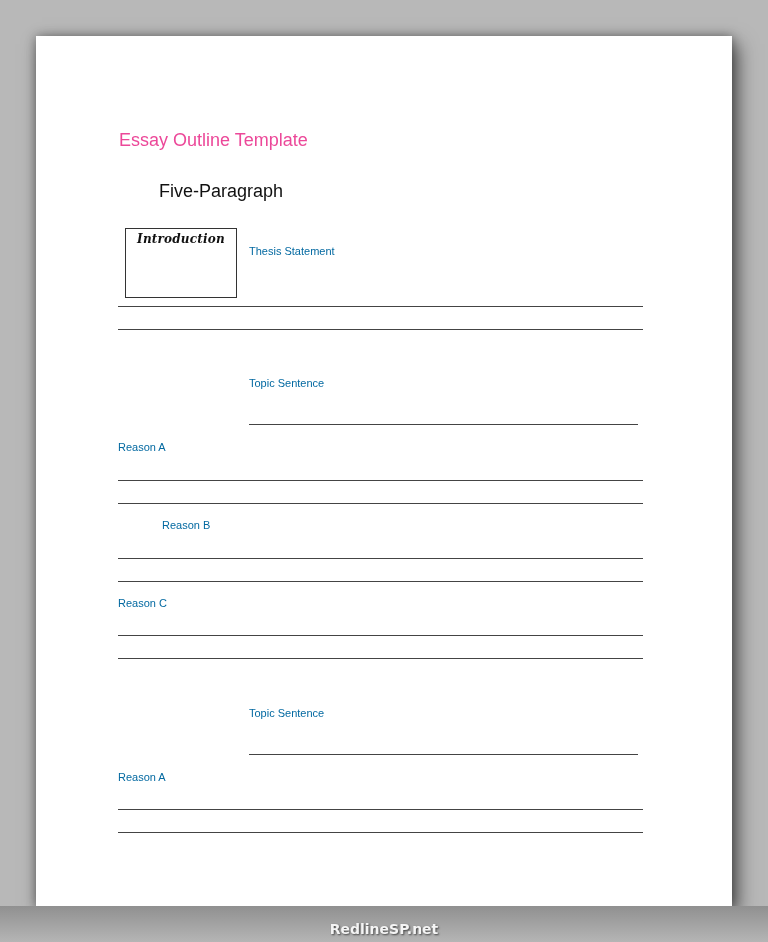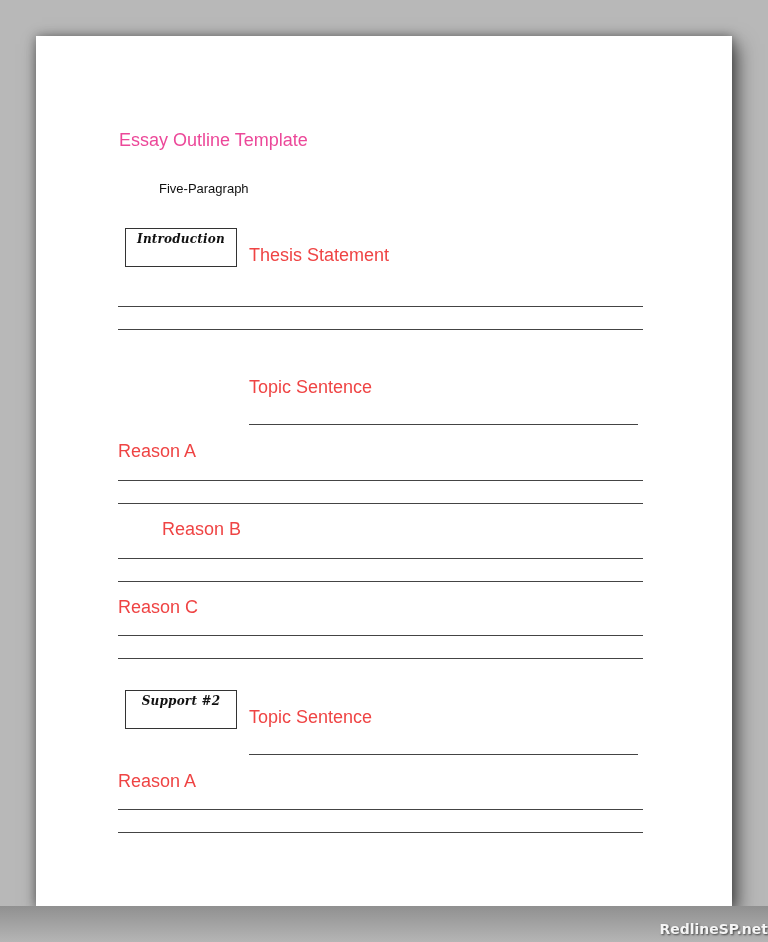--- a/index.html
+++ b/index.html
@@ -10,39 +10,39 @@
   }
   .page {
     position: absolute; left: 36px; top: 36px; width: 696px; height: 870px;
     background: #ffffff;
     box-shadow: 6px 8px 18px rgba(0,0,0,0.55), 0 0 10px rgba(0,0,0,0.35);
   }
   .abs { position: absolute; }
   .title {
     left: 83px; top: 94px; font-size: 18px; color: #ec4899; white-space: nowrap;
   }
-  .subtitle { left: 123px; top: 145px; font-size: 13px; color: #111; white-space: nowrap; }
-  .label { font-size: 18px; color: #ef4444; white-space: nowrap; }
+  .subtitle { left: 123px; top: 145px; font-size: 18px; color: #111; white-space: nowrap; }
+  .label { font-size: 11px; color: #0369a1; white-space: nowrap; }
   .box {
-    width: 112px; height: 39px; border: 1px solid #333; box-sizing: border-box;
+    width: 112px; height: 70px; border: 1px solid #333; box-sizing: border-box;
   }
   .box-label {
     position: absolute; left: 0; right: 0; top: 3px; text-align: center;
     font-family: "DejaVu Serif", serif; font-style: italic; font-weight: bold;
     font-size: 12px; color: #111; letter-spacing: 0.2px;
   }
   .line { height: 0; border-top: 1.6px solid #444; }
   .full { left: 82px; width: 525px; }
   .topic-line { left: 213px; width: 389px; }
   .footer {
     position: absolute; left: 0; top: 906px; width: 768px; height: 36px;
     background: linear-gradient(#909090, #b5b5b5);
   }
   .footer-text {
-    position: absolute; left: 0; right: 0; top: 15px; text-align: right;
+    position: absolute; left: 0; right: 0; top: 15px; text-align: center;
     font-family: "DejaVu Sans", sans-serif; font-weight: bold; font-size: 14px;
     color: #f4f4f4; text-shadow: 1px 1px 2px #444;
   }
 </style>
 </head>
 <body>
 
 <div class="page">
   <div class="abs title">Essay Outline Template</div>
   <div class="abs subtitle">Five-Paragraph</div>
@@ -62,23 +62,20 @@
   <div class="abs line full" style="top:467px;"></div>
 
   <div class="abs label" style="left:82px; top:483px;margin-left:44px;">Reason B</div>
   <div class="abs line full" style="top:522px;"></div>
   <div class="abs line full" style="top:545px;"></div>
 
   <div class="abs label" style="left:82px; top:561px;">Reason C</div>
   <div class="abs line full" style="top:599px;"></div>
   <div class="abs line full" style="top:622px;"></div>
 
-  <div class="abs box" style="left:89px; top:654px;">
-    <div class="box-label">Support #2</div>
-  </div>
   <div class="abs label" style="left:213px; top:671px;">Topic Sentence</div>
   <div class="abs line topic-line" style="top:718px;"></div>
 
   <div class="abs label" style="left:82px; top:735px;">Reason A</div>
   <div class="abs line full" style="top:773px;"></div>
   <div class="abs line full" style="top:796px;"></div>
 </div>
 
 <div class="footer">
   <div class="footer-text">RedlineSP.net</div>

